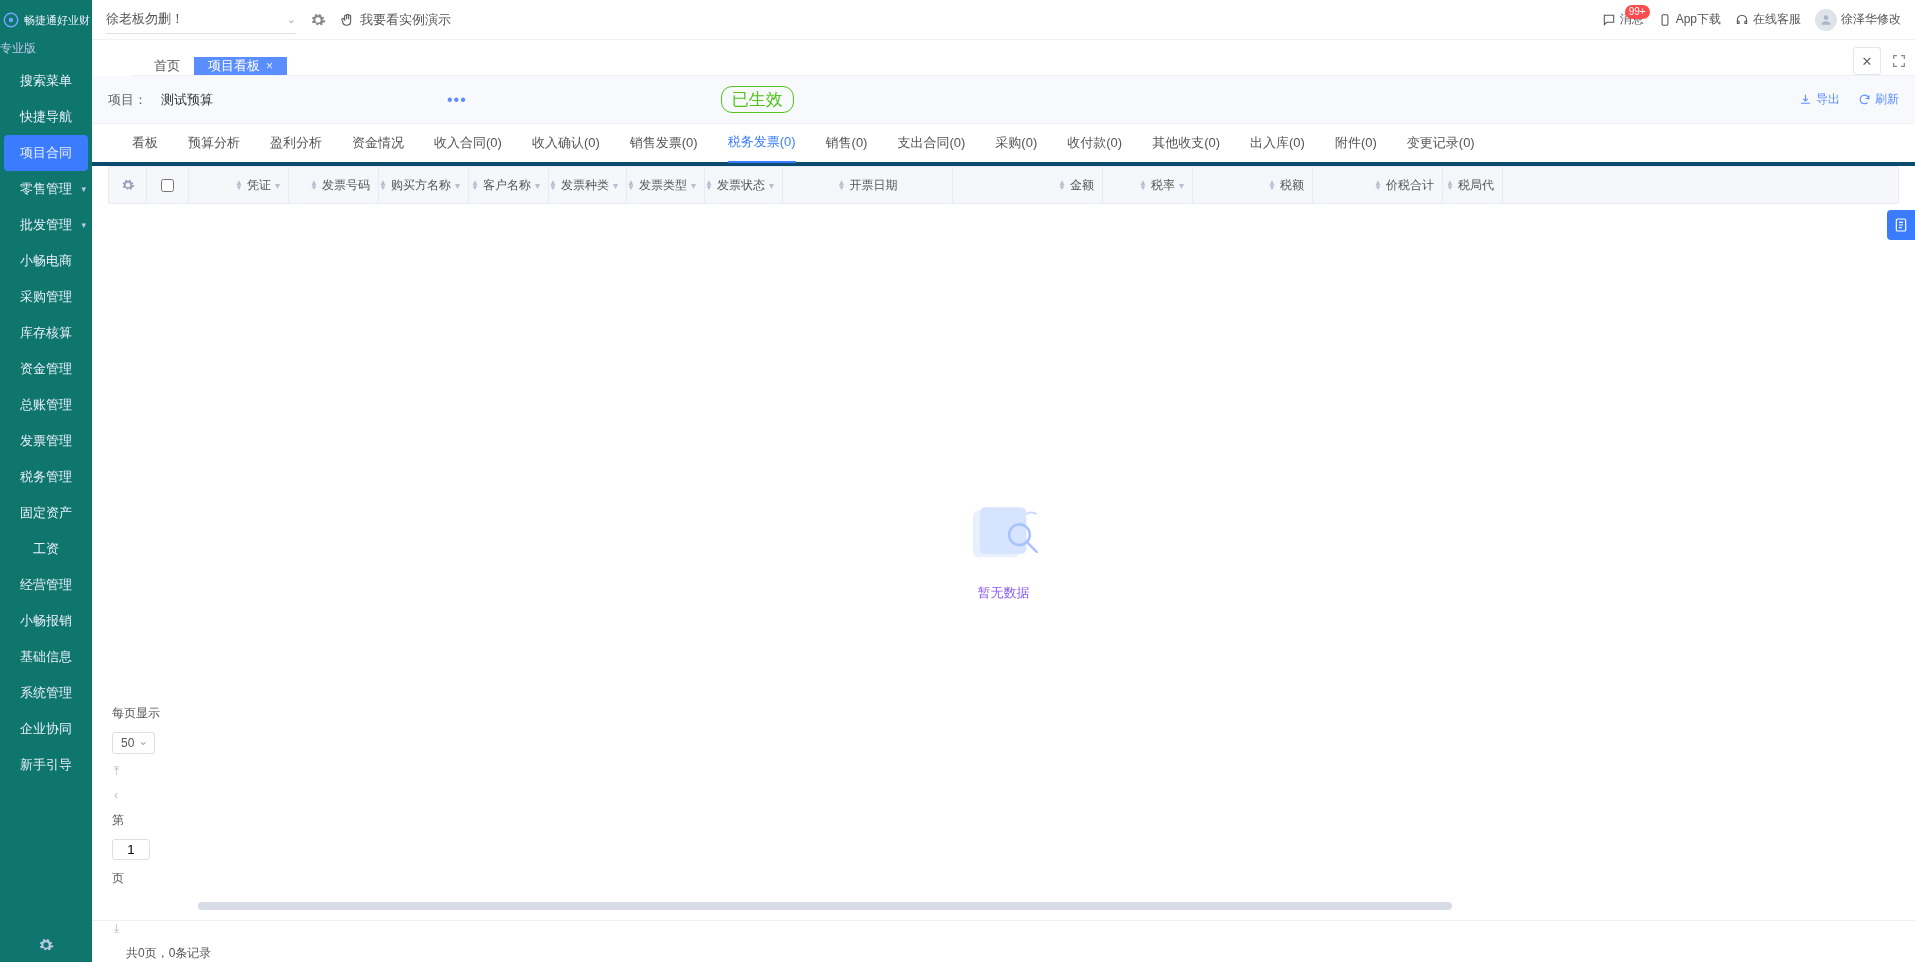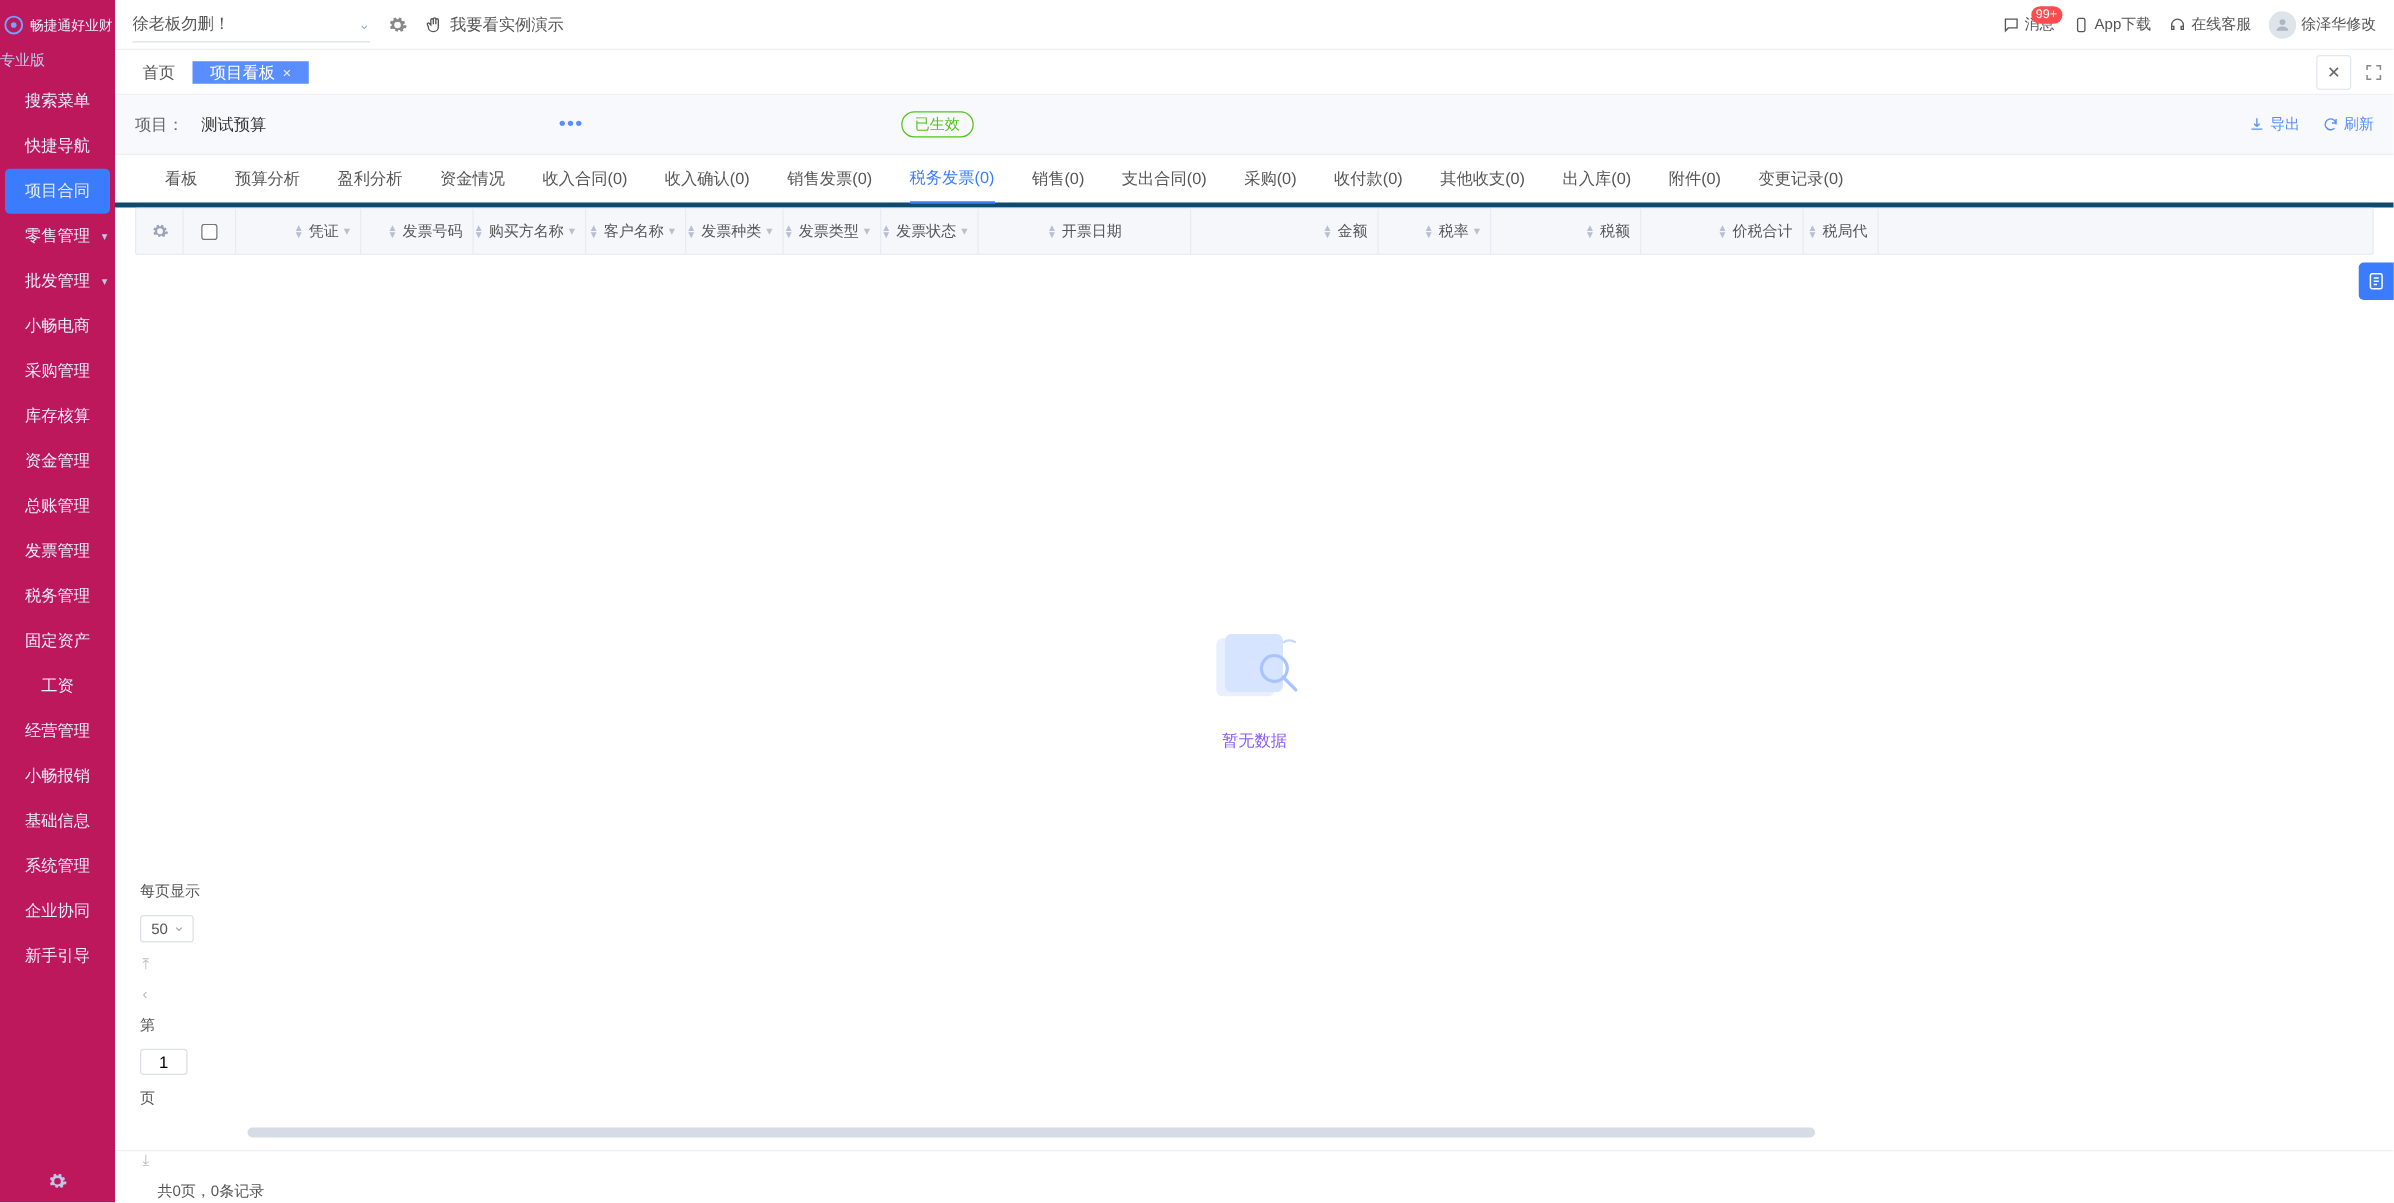--- a/index.html
+++ b/index.html
@@ -1,20 +1,20 @@
 <!DOCTYPE html>
 <html><head>
 <meta charset="utf-8">
 <style>
 * { margin:0; padding:0; box-sizing:border-box; }
 body { font-family:"Microsoft YaHei","PingFang SC",Arial,sans-serif; font-size:13px; color:#333; background:#fff; overflow:hidden; }
 .app { display:flex; height:100vh; width:100vw; }
 
 
-.sidebar { width:92px; background:#be185d; color:#fff; display:flex; flex-direction:column; flex-shrink:0; }
+.sidebar { width:92px; background:#0f766e; color:#fff; display:flex; flex-direction:column; flex-shrink:0; }
 .logo-area { height:40px; display:flex; align-items:center; justify-content:center; gap:4px; padding:4px 2px; }
 .logo-icon { width:18px; height:18px; }
 .logo-text { font-size:11px; color:#e8eefc; white-space:nowrap; }
 .logo-sub { text-align:left; font-size:12px; color:#bcc8e6; padding-bottom:6px; }
 .nav { flex:1; overflow-y:auto; }
 .nav-item { height:36px; display:flex; align-items:center; justify-content:center; font-size:13px; color:#e8eefc; cursor:pointer; position:relative; }
 .nav-item.active { background:#3b7cff; border-radius:4px; margin:0 4px; }
 .nav-item .caret { position:absolute; right:6px; font-size:9px; color:#bcc8e6; }
 .sidebar-footer { height:34px; display:flex; align-items:center; justify-content:center; color:#bcc8e6; }
 .sidebar-footer svg { width:16px; height:16px; }
@@ -27,33 +27,33 @@
 .org-select { width:190px; height:28px; border-bottom:1px solid #dcdfe6; display:flex; align-items:center; justify-content:space-between; color:#555; cursor:pointer; }
 .org-select .chev { color:#a0a8b8; font-size:11px; }
 .gear-btn { color:#888; cursor:pointer; }
 .demo-link { display:flex; align-items:center; gap:4px; color:#555; cursor:pointer; }
 .spacer { flex:1; }
 .top-action { display:flex; align-items:center; gap:4px; color:#555; cursor:pointer; font-size:12px; position:relative; }
 .badge { position:absolute; top:-6px; right:-6px; background:#ff4d4f; color:#fff; font-size:10px; border-radius:8px; padding:0 4px; line-height:14px; }
 .avatar { width:22px; height:22px; border-radius:50%; background:#dfe3ea; display:inline-flex; align-items:center; justify-content:center; }
 
 
-.tabstrip { height:36px; display:flex; align-items:center; border-bottom:1px solid #eef0f4; padding-left:8px; }
+.tabstrip { height:36px; display:flex; align-items:flex-end; border-bottom:1px solid #eef0f4; padding-left:8px;margin-left:40px; }
 .tab { padding:0 14px; display:flex; align-items:center; gap:6px; font-size:13px; color:#555; cursor:pointer; }
 .tab.active { background:#5a8dff; color:#fff; }
 .tab .close { font-size:12px; opacity:.85; }
 .tabstrip-right { margin-left:auto; display:flex; align-items:center; gap:10px; padding-right:8px; }
 .icon-btn-sq { width:28px; height:28px; border:1px solid #e2e6ef; border-radius:3px; display:flex; align-items:center; justify-content:center; color:#666; cursor:pointer; }
 
 
 .page-head { height:48px; display:flex; align-items:center; padding:0 16px; gap:14px; background:#f7f9fc; border-bottom:1px solid #eef0f4; }
 .proj-label { color:#666; }
 .proj-name { color:#333; font-weight:500; }
 .dots-btn { color:#5a8dff; cursor:pointer; font-size:16px; letter-spacing:1px; padding-right:240px; padding-left:220px; }
-.status-pill { border:1px solid #52c41a; color:#52c41a; border-radius:11px; padding:1px 10px; font-size:12px; }
+.status-pill { border:1px solid #52c41a; color:#52c41a; border-radius:11px; padding:1px 10px; font-size:17px; }
 .head-actions { margin-left:auto; display:flex; gap:18px; }
 .head-action { display:flex; align-items:center; gap:4px; color:#5a8dff; cursor:pointer; font-size:12px; }
 
 
 .detail-tabs { height:42px; display:flex; align-items:center; gap:30px; padding:0 40px; border-bottom:4px solid #0c4a6e; }
 .dtab { color:#555; cursor:pointer; padding:10px 0; font-size:13px; }
 .dtab.active { color:#3b7cff; border-bottom:2px solid #3b7cff; }
 
 
 .sub-tabs { height:44px; display:flex; align-items:center; gap:24px; padding:0 24px; }

